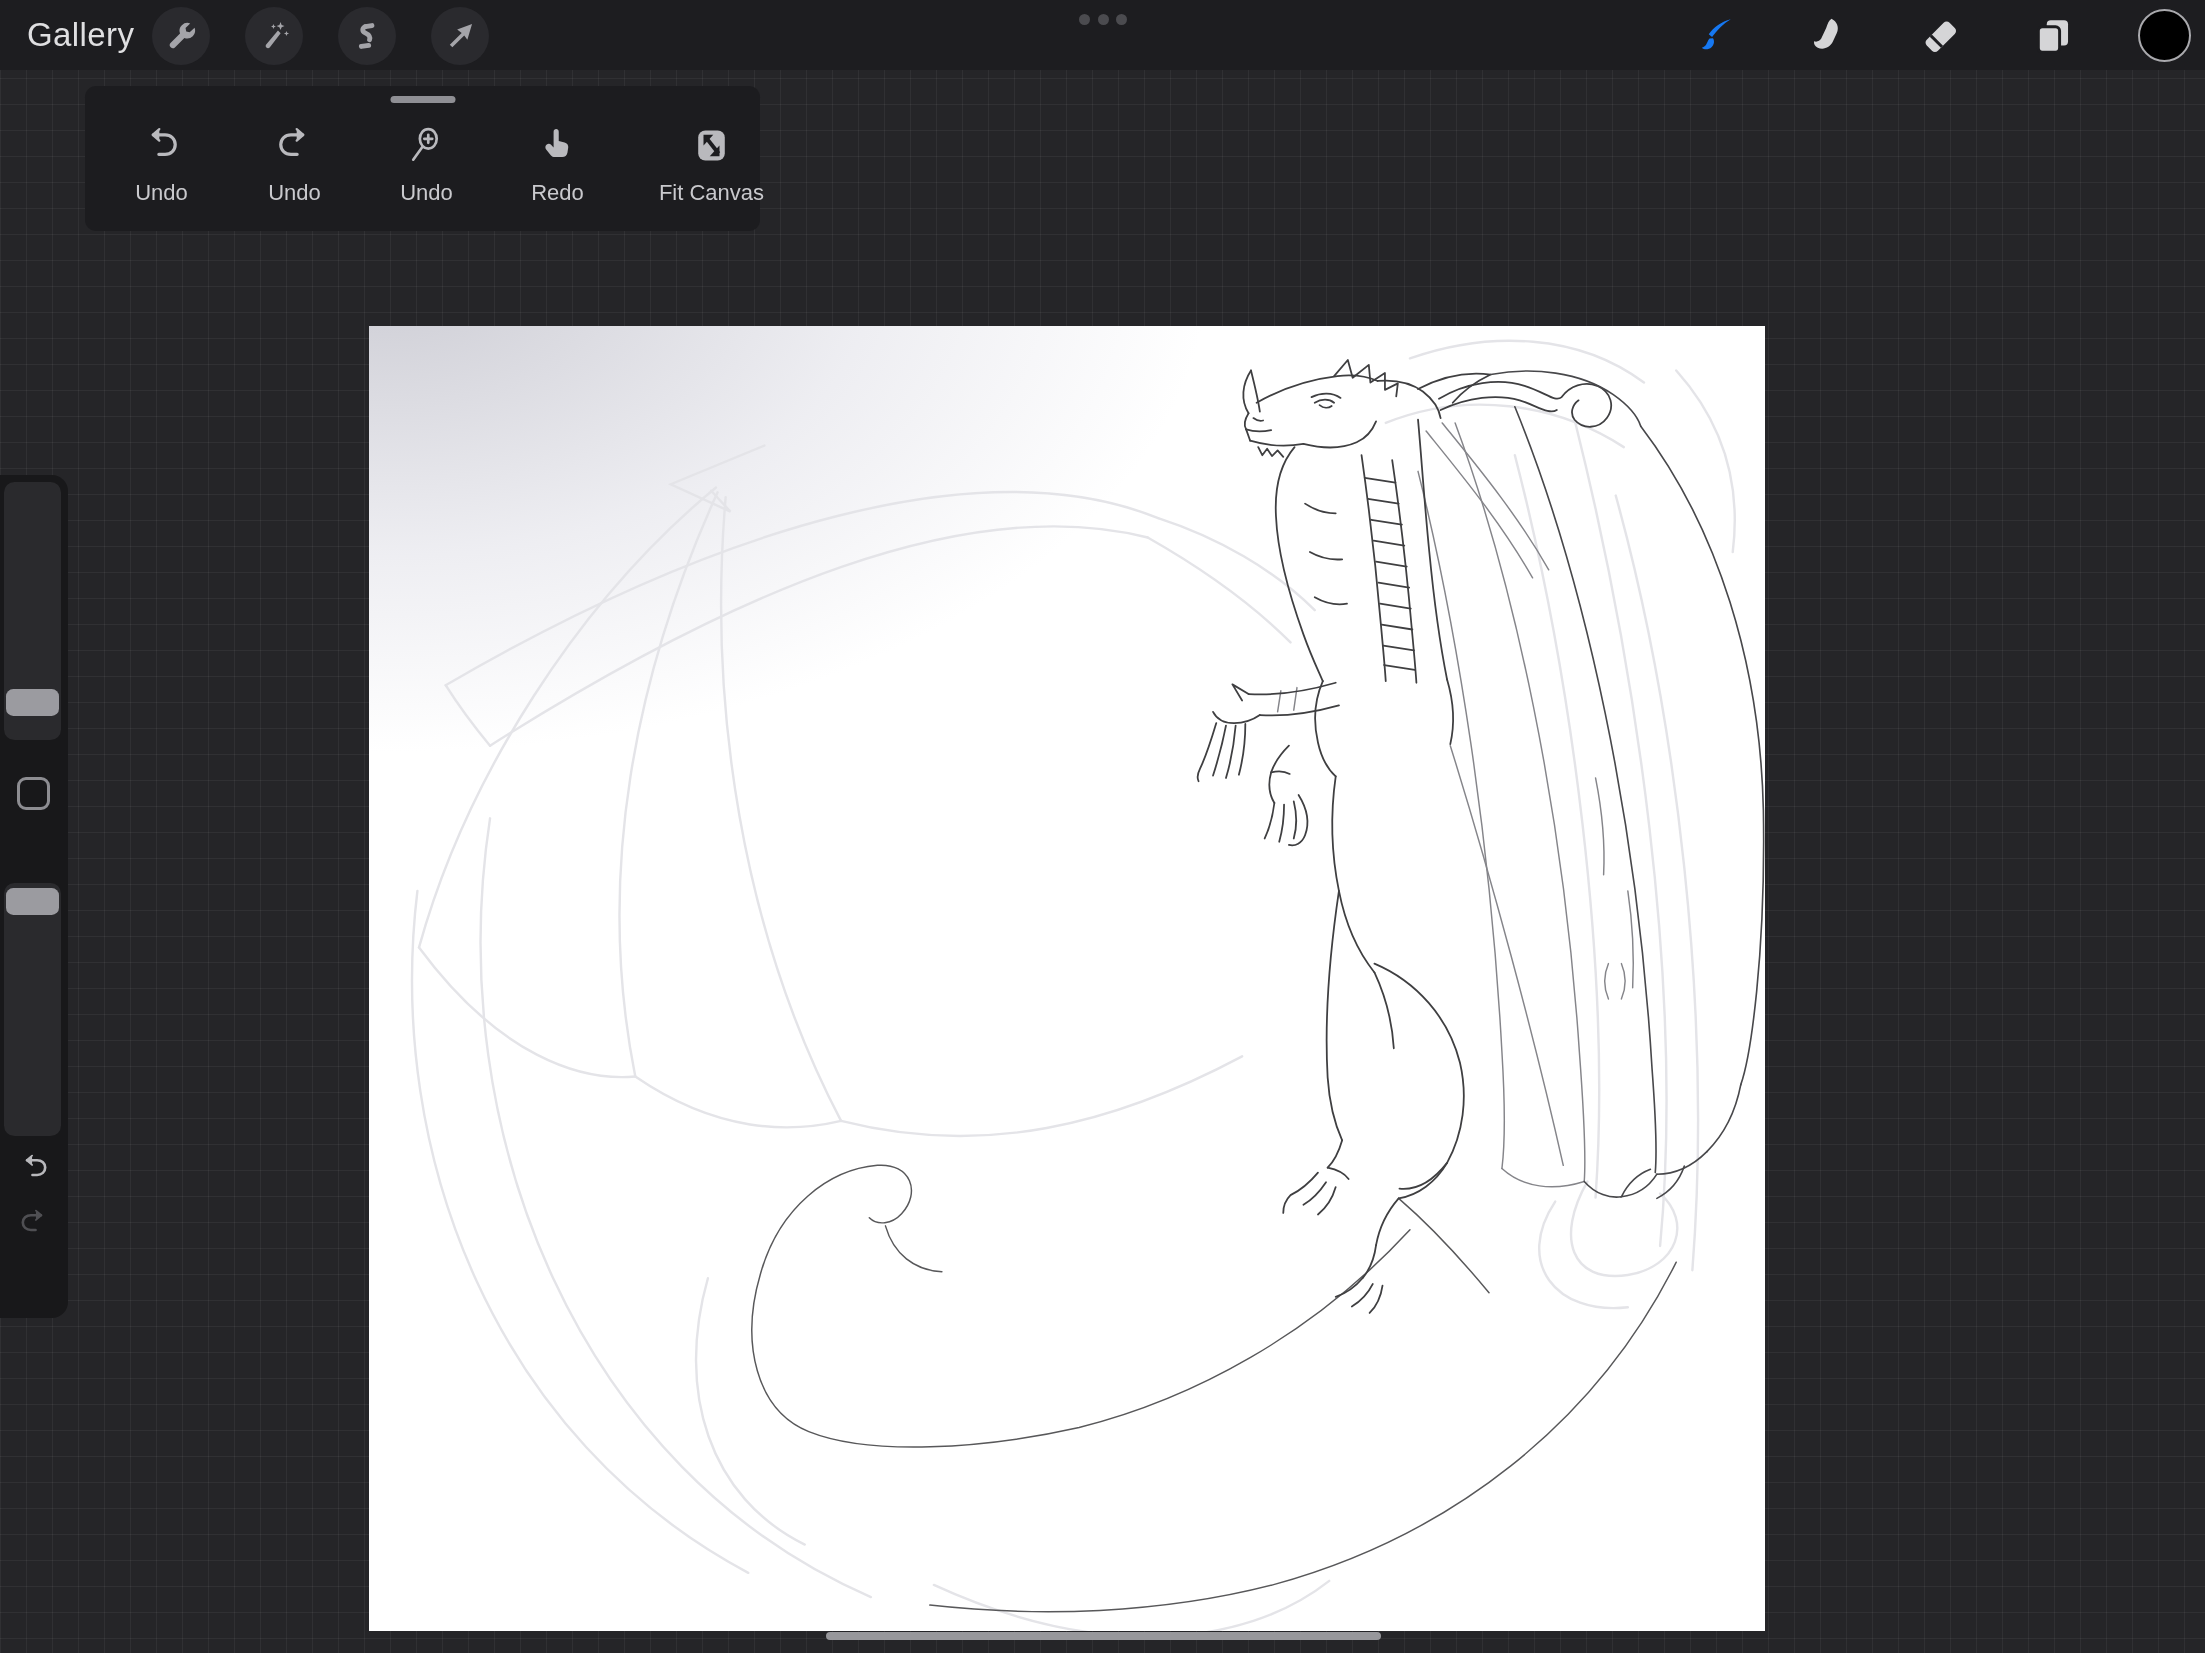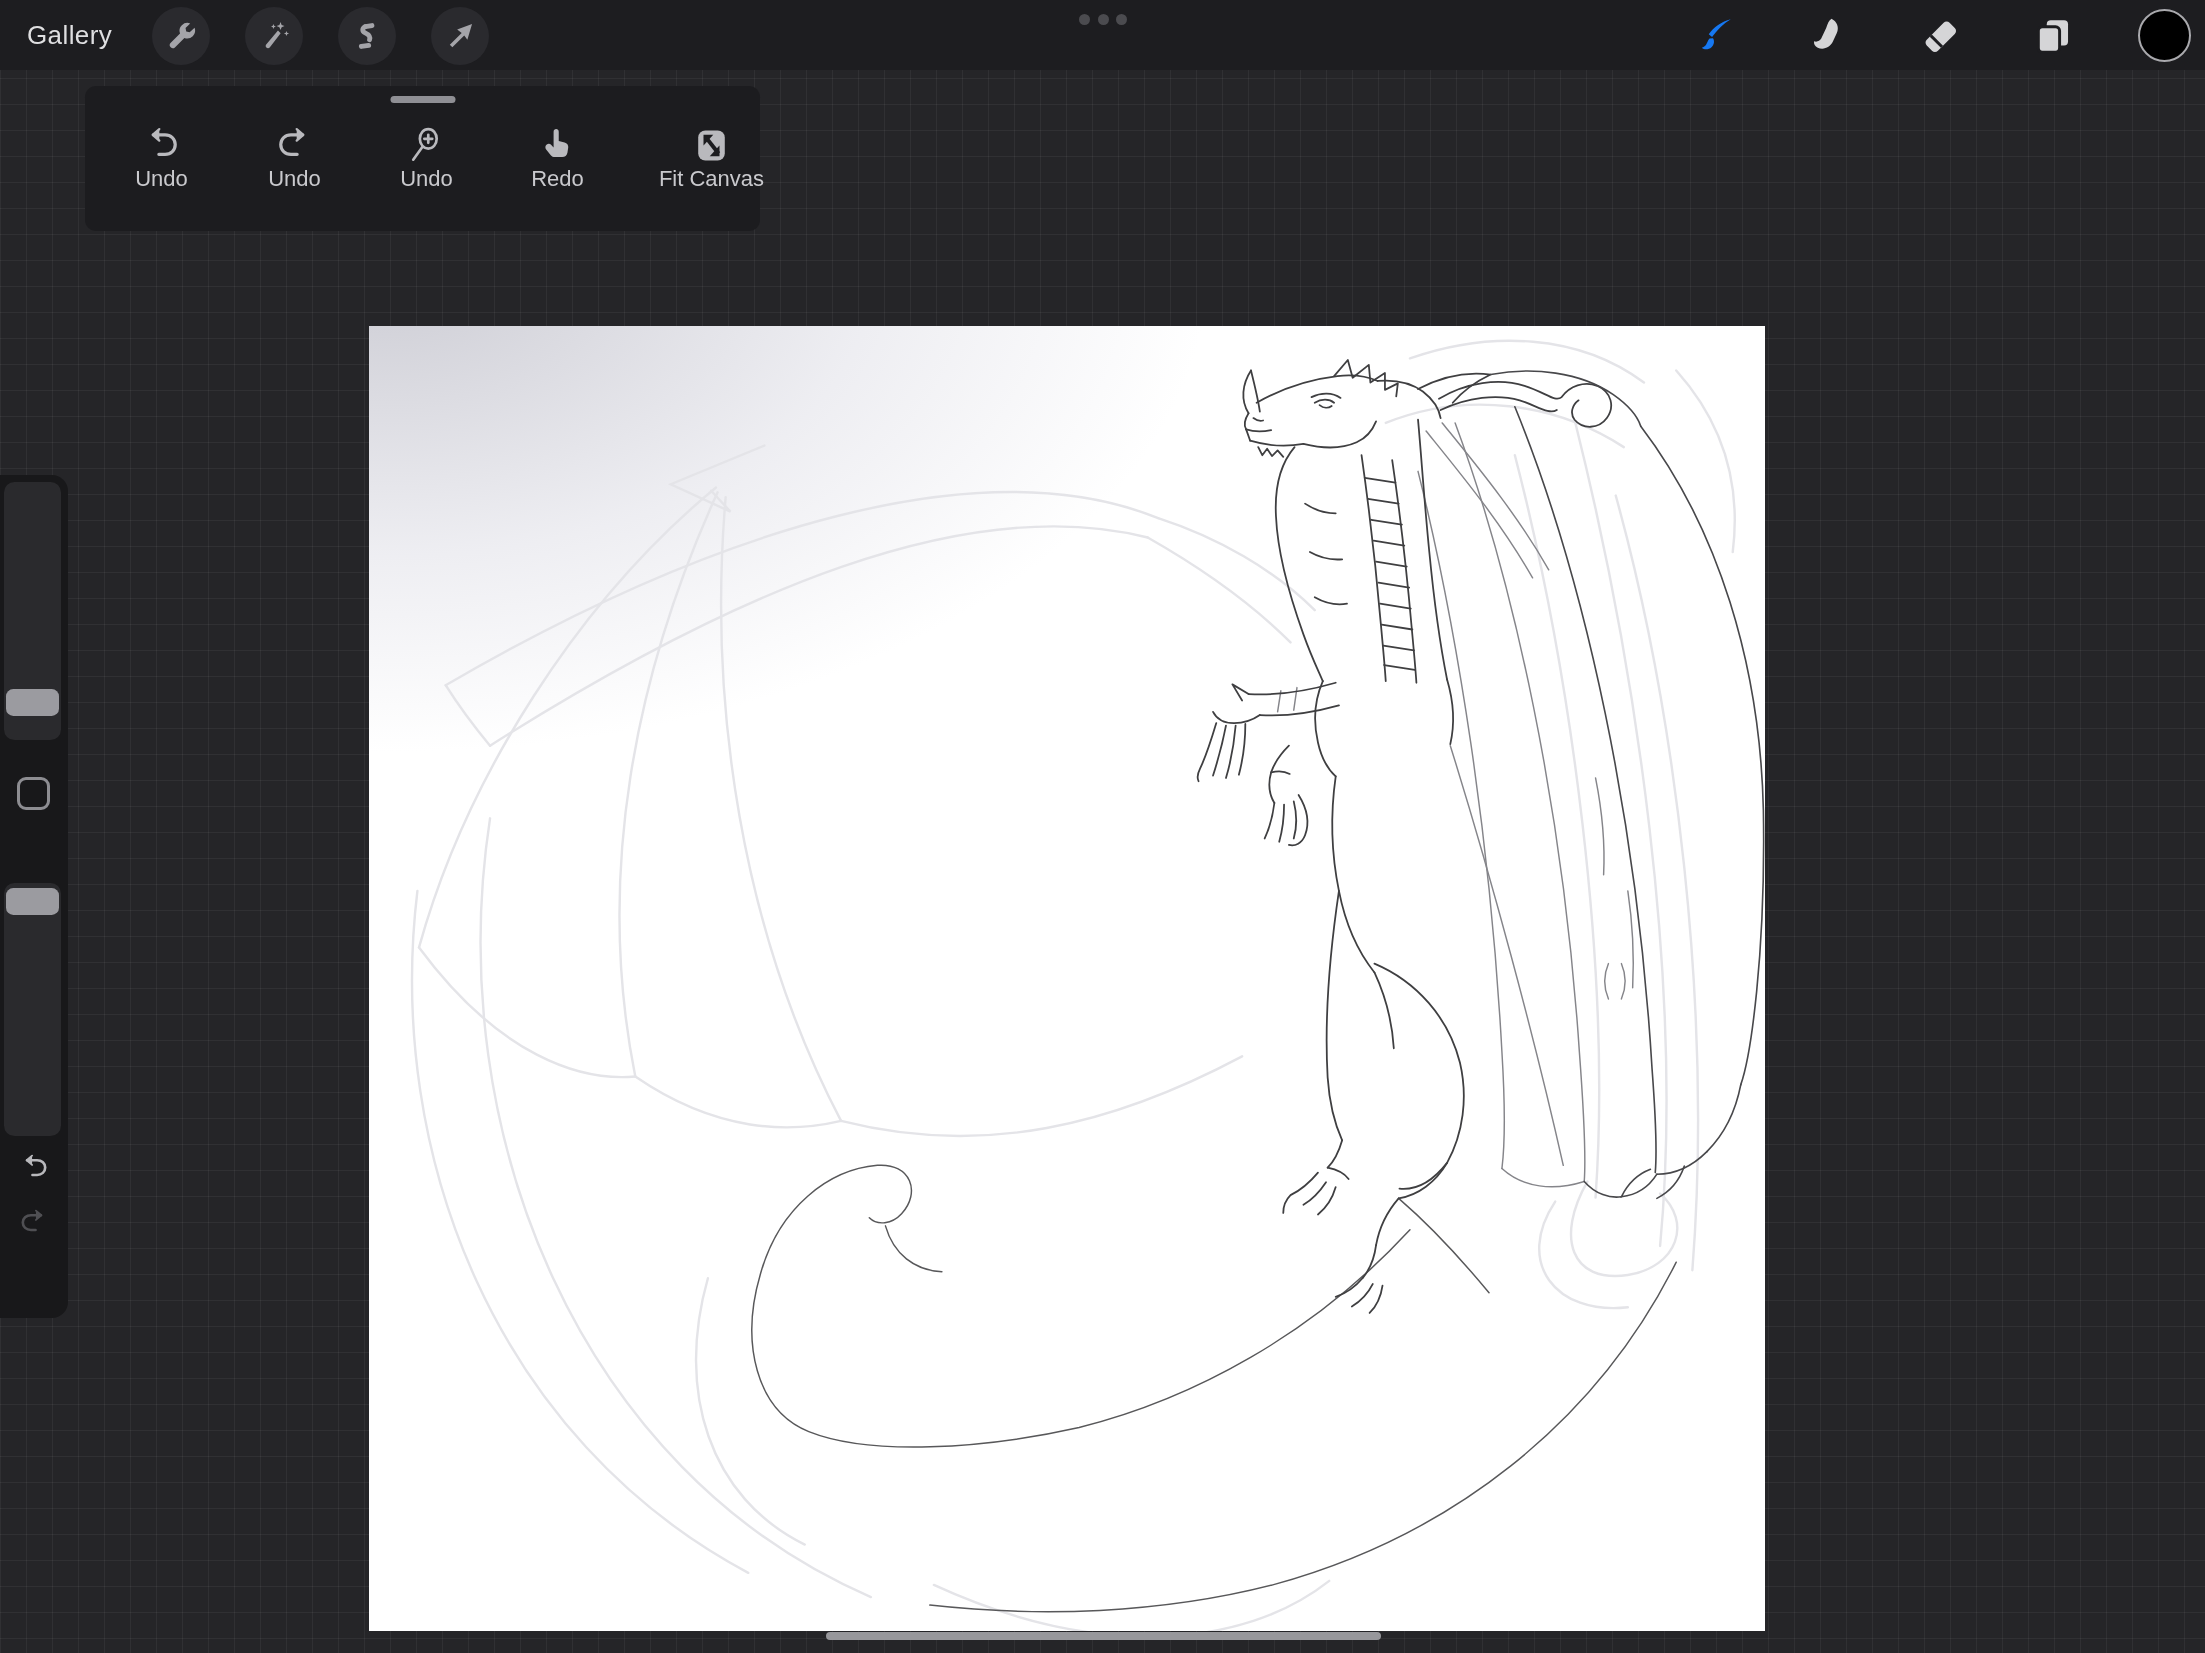--- a/index.html
+++ b/index.html
@@ -9,34 +9,34 @@
     background-color:#252528;
     background-image:
       linear-gradient(rgba(255,255,255,0.05) 1.2px, transparent 1.2px),
       linear-gradient(90deg, rgba(255,255,255,0.05) 1.2px, transparent 1.2px);
     background-size:26px 26px;
     font-family:"Liberation Sans","DejaVu Sans",sans-serif;
   }
   
   .topbar{position:absolute;left:0;top:0;width:2205px;height:70px;background:#1d1d20;}
   .gallery-btn{position:absolute;left:27px;top:0;height:70px;line-height:70px;
-    font-size:26px;color:#dfdfe1;letter-spacing:0.4px;cursor:default;}
+    font-size:33px;color:#dfdfe1;letter-spacing:0.4px;cursor:default;}
   .tool-circle{position:absolute;top:6.5px;width:58px;height:58px;border-radius:50%;
     background:#2a2a2e;display:flex;align-items:center;justify-content:center;}
   .tool-circle svg{width:34px;height:34px;}
   .bar-icon{position:absolute;top:13px;width:45px;height:45px;display:flex;align-items:center;justify-content:center;}
   .bar-icon svg{width:44px;height:44px;}
   .dots{position:absolute;left:1079px;top:13.7px;display:flex;gap:7.3px;}
   .dots i{width:11.3px;height:11.3px;border-radius:50%;background:#4b4b4f;}
   .color-swatch{position:absolute;left:2138px;top:9px;width:53px;height:53px;border-radius:50%;
     background:#000;border:2.4px solid #a9a9ad;}
   
   .quickbar{position:absolute;left:85px;top:86px;width:675px;height:145px;border-radius:11.3px;background:#1c1c1f;}
   .drag-handle{position:absolute;left:50%;transform:translateX(-50%);top:9.7px;width:65px;height:7.3px;border-radius:4px;background:#8f8f94;}
-  .qbtn{position:absolute;top:40px;width:137px;height:95px;display:flex;flex-direction:column;align-items:center;justify-content:flex-start;gap:1px;color:#c9c9cd;}
+  .qbtn{position:absolute;top:40px;width:137px;height:95px;display:flex;flex-direction:column;align-items:center;justify-content:flex-start;gap:15px;color:#c9c9cd;}
   .qbtn svg{width:39px;height:39px;flex:none;}
   .qbtn .lbl{font-size:22px;white-space:nowrap;}
   
   .sidebar{position:absolute;left:0;top:475px;width:68px;height:843px;background:#18181a;border-radius:0 16px 16px 0;}
   .track{position:absolute;left:4px;width:57px;border-radius:10.5px;background:#2a2a2d;}
   .thumb{position:absolute;left:5.7px;width:53px;height:27.4px;border-radius:7.3px;background:#9b9ba0;}
   .modify-square{position:absolute;left:17px;top:302px;width:33px;height:33px;border:3.2px solid #8d8d92;border-radius:9px;}
   .side-icon{position:absolute;left:17px;width:34px;height:34px;}
   
   .canvas{position:absolute;left:369px;top:326px;width:1396px;height:1305px;background:#ffffff;}

